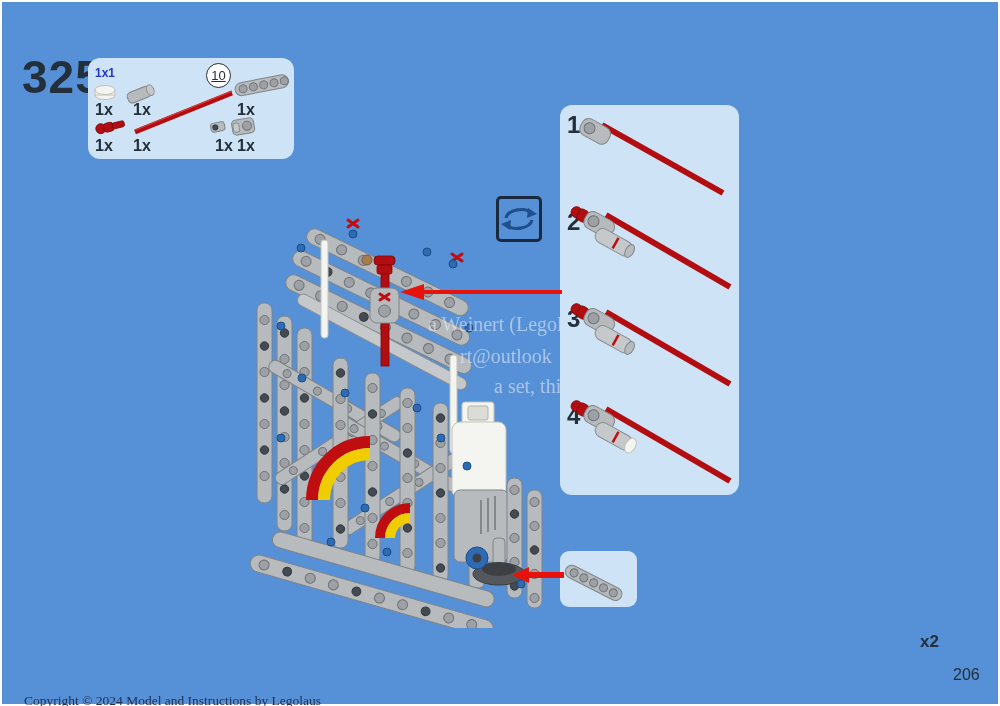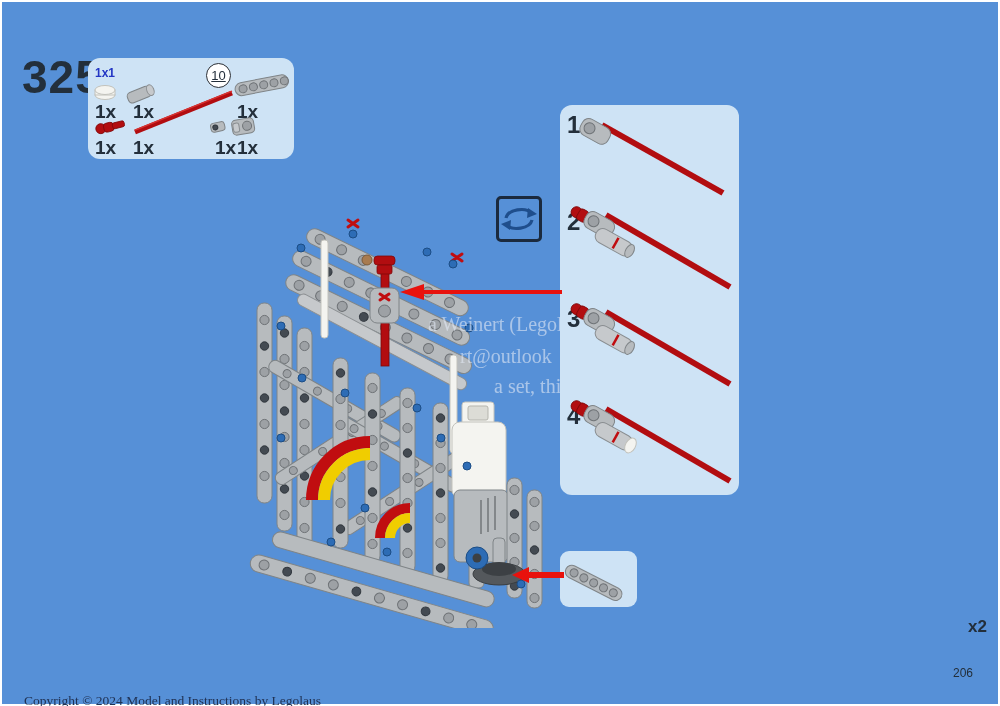--- a/index.html
+++ b/index.html
@@ -5,42 +5,42 @@
   html,body{margin:0;padding:0;}
   body{width:1000px;height:706px;position:relative;background:#ffffff;overflow:hidden;
        font-family:"Liberation Sans",sans-serif;}
   .page{position:absolute;left:2px;top:2px;right:2px;bottom:2px;background:var(--page-blue,#5690d7);}
 
   .step-number{position:absolute;left:20px;top:48px;font-size:46px;font-weight:bold;
        color:var(--ink,#232f3b);letter-spacing:1px;}
 
   .panel{background:var(--panel-blue,#cee3f5);border-radius:12px;position:absolute;}
   .parts-box{left:86px;top:48px;width:206px;height:101px;}
-  .qty{position:absolute;font-size:19px;font-weight:bold;color:var(--ink,#232f3b);}
+  .qty{position:absolute;font-size:16px;font-weight:bold;color:var(--ink,#232f3b);}
   .size-label{position:absolute;left:7px;top:8px;font-size:12px;font-weight:bold;color:var(--label-blue,#2336c4);}
   .callout-circle{position:absolute;left:118px;top:5px;width:23px;height:23px;border-radius:50%;
        background:#ffffff;border:1.5px solid #2a2f36;color:var(--ink,#232f3b);
        font-size:13px;text-align:center;line-height:23px;text-decoration:underline;}
   .part-ico{position:absolute;}
 
   .substeps-panel{left:558px;top:95px;width:179px;height:390px;}
   .substep-num{position:absolute;left:7px;font-size:24px;font-weight:bold;color:var(--ink,#232f3b);}
   .substeps-art{position:absolute;left:0;top:0;}
 
   .beam-callout{left:558px;top:541px;width:77px;height:56px;border-radius:9px;}
 
   .rotate-box{position:absolute;left:494px;top:194px;width:46px;height:46px;border:3px solid #1b2a3e;
        border-radius:5px;box-sizing:border-box;}
 
   .watermark{position:absolute;font-family:"Liberation Serif",serif;font-size:20px;
        color:rgba(226,234,245,0.60);white-space:nowrap;z-index:3;}
   .copyright{position:absolute;left:22px;top:667px;font-family:"Liberation Serif",serif;
        font-size:13.5px;color:#203254;z-index:4;margin-top:24px;}
-  .page-number{position:absolute;left:951px;top:664px;font-size:12px;color:var(--ink,#232f3b);z-index:4;}
-  .multiplier{position:absolute;left:918px;top:615px;font-size:17px;font-weight:bold;color:var(--ink,#232f3b);z-index:4;margin-left:48px;}
+  .page-number{position:absolute;left:951px;top:664px;font-size:16px;color:var(--ink,#232f3b);z-index:4;}
+  .multiplier{position:absolute;left:918px;top:630px;font-size:17px;font-weight:bold;color:var(--ink,#232f3b);z-index:4;}
 
   .model-svg{position:absolute;left:243px;top:206px;z-index:2;}
   .panel{z-index:4;margin-top:8px;}
   .rotate-box{z-index:4;}
   .arrow{position:absolute;z-index:5;}
 
   
   .mb{fill:#b7bbbe;stroke:#7f8487;stroke-width:1;}
   .mb2{fill:#c6c9cc;stroke:#8a8e91;stroke-width:1;}
   .mh{fill:#9da1a5;stroke:#6e7276;stroke-width:1;}

